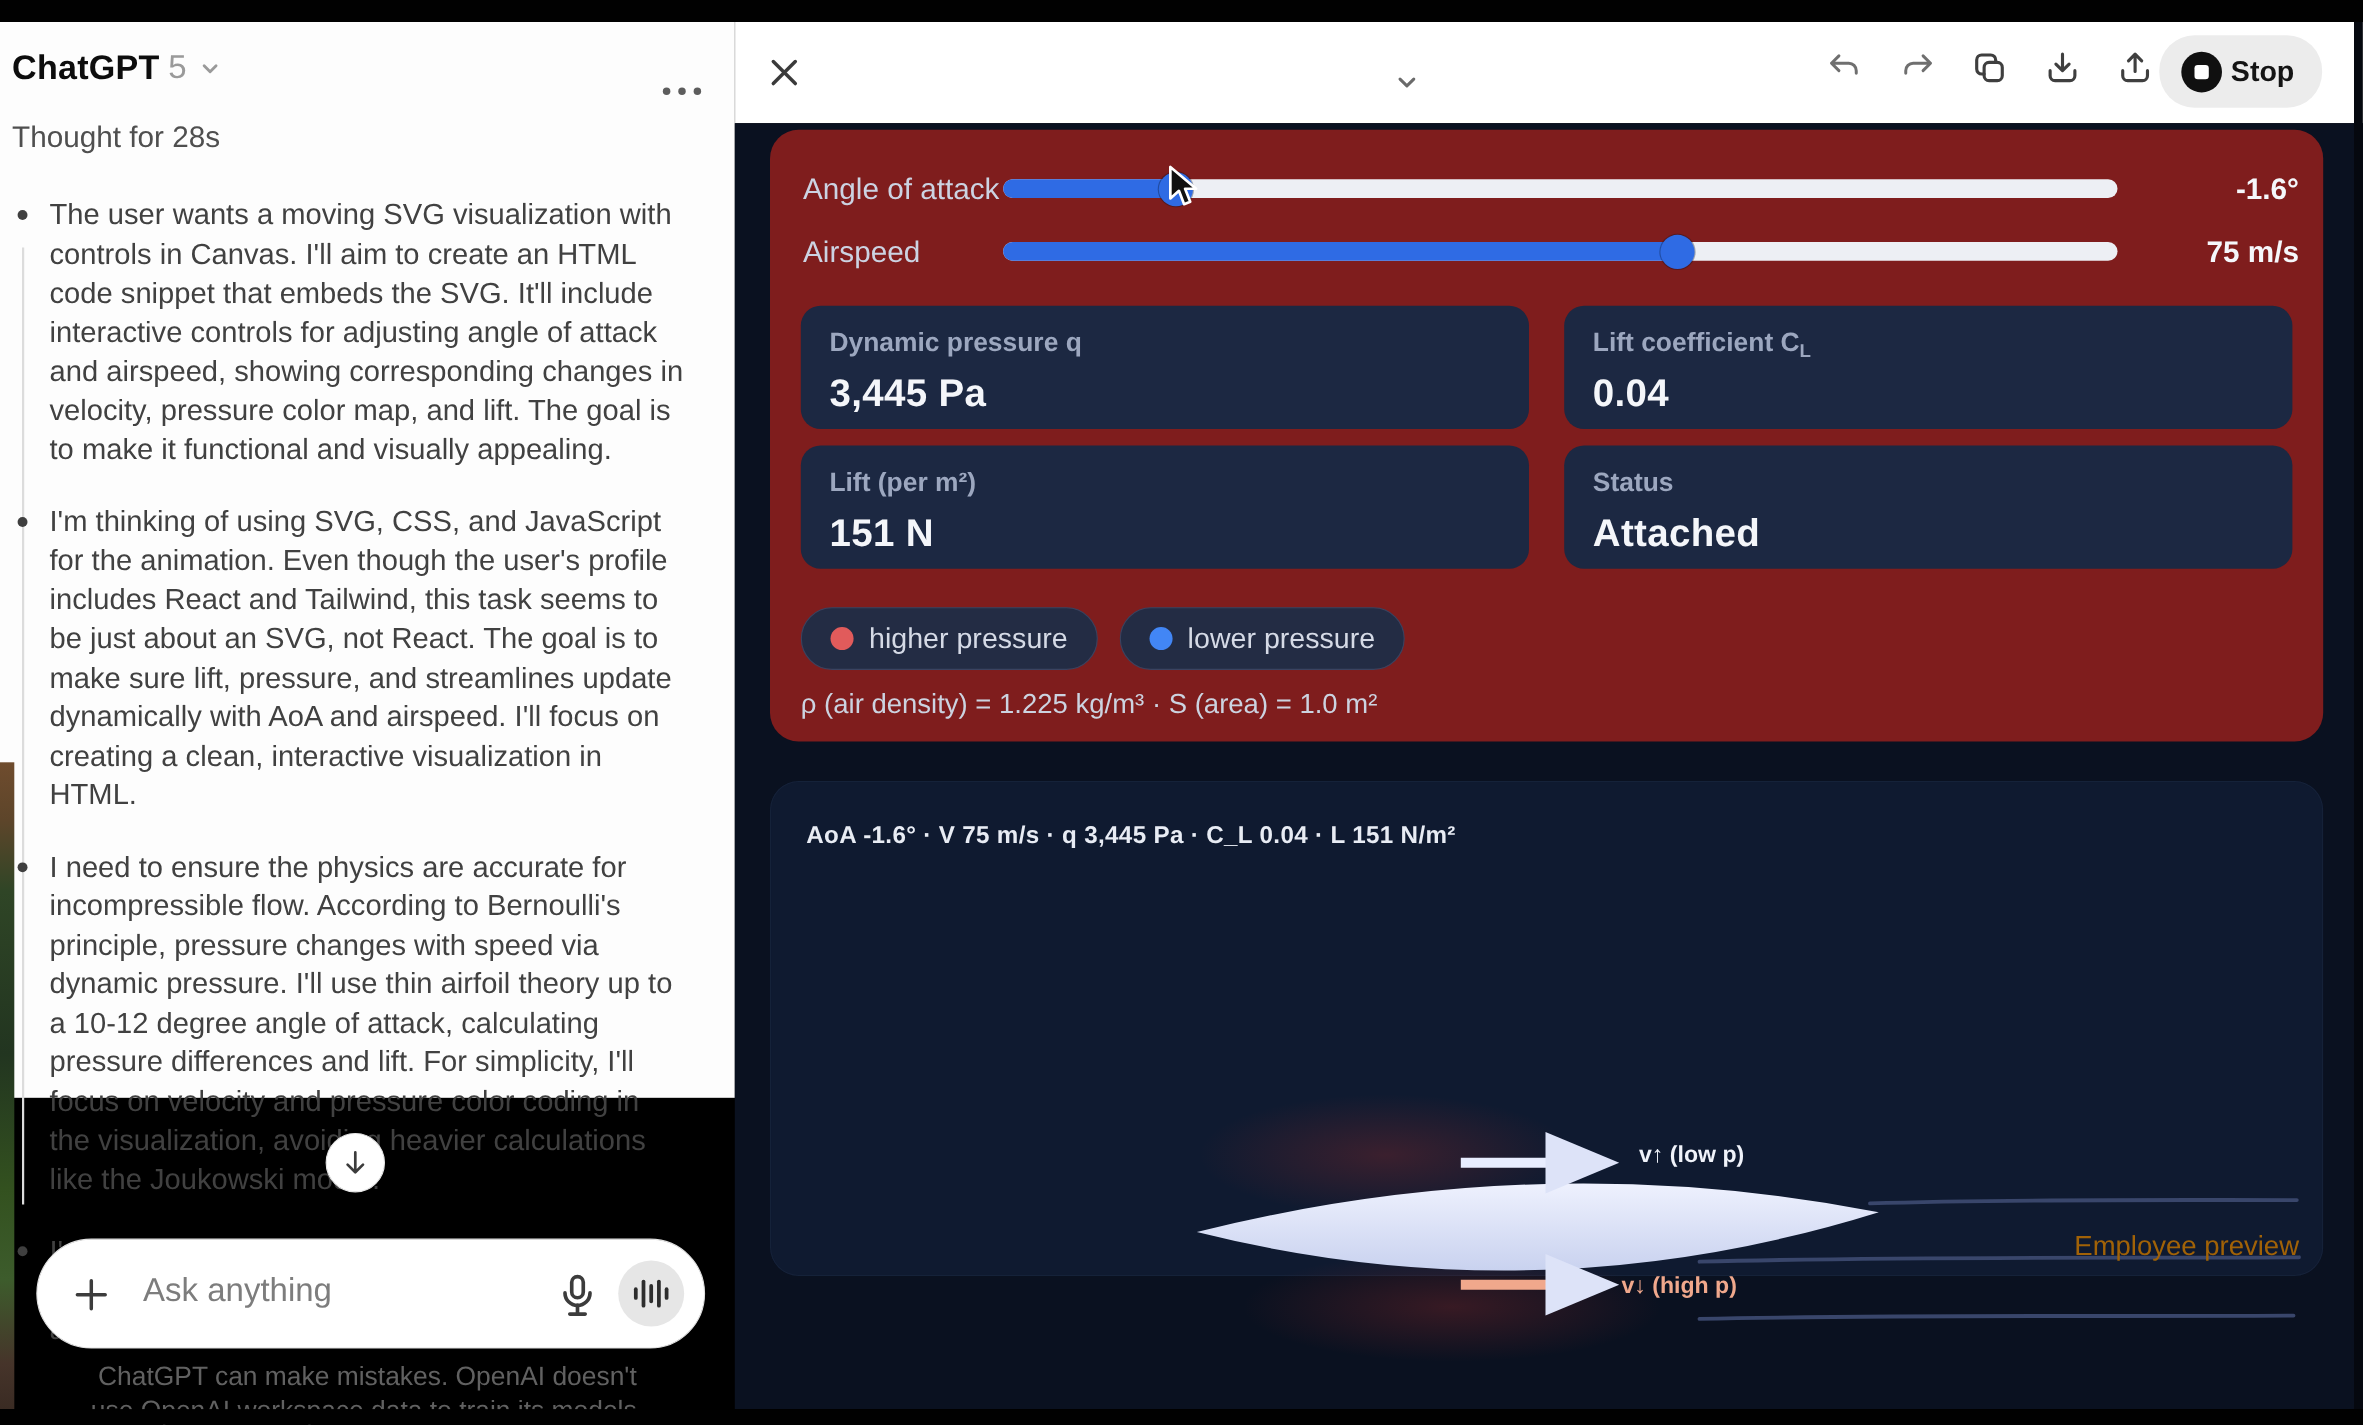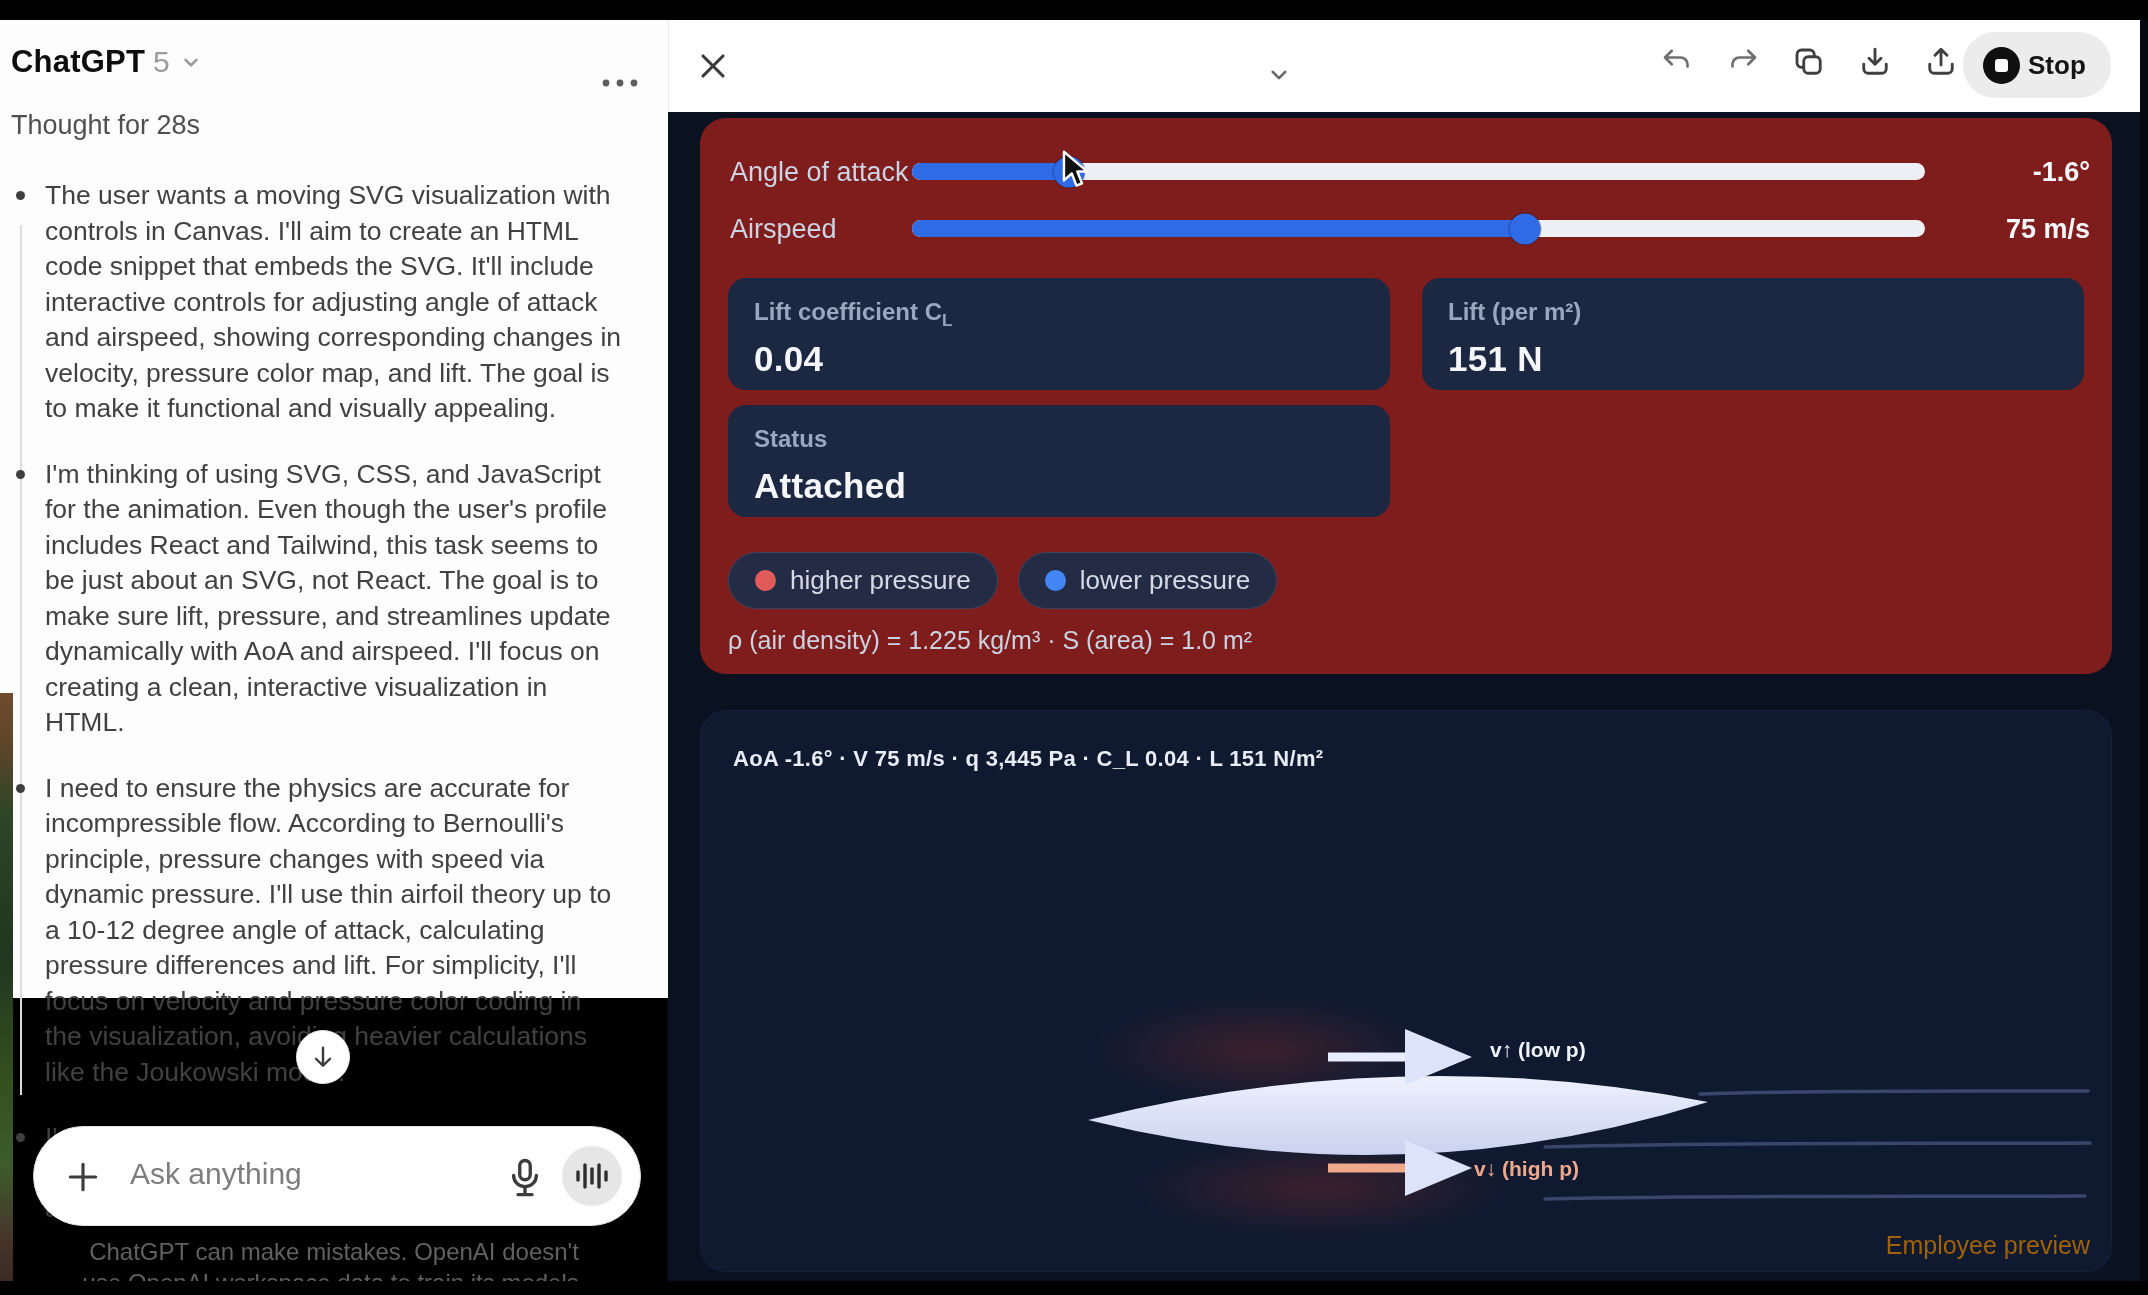--- a/index.html
+++ b/index.html
@@ -41,21 +41,21 @@
   .tb-icon { width:36px; height:36px; }
   .stop-btn { position:absolute; left:1294px; top:12px; width:148px; height:66px; border-radius:32px; background:#ececec; display:flex; align-items:center; gap:8px; padding-left:20px; }
   .stop-circle { width:37px; height:37px; border-radius:50%; background:#101010; display:flex; align-items:center; justify-content:center; }
   .stop-square { width:13px; height:13px; border-radius:3px; background:#fff; }
   .stop-label { font-size:26px; font-weight:600; color:#141414; }
 
   
   #canvas { left:668px; top:112px; width:1480px; height:1169px; background:#0a1120; }
   .panel { position:absolute; border-radius:26px; }
   #controls-panel { left:32px; top:6px; width:1412px; height:556px; background:#7f1d1d;text-decoration:underline; }
-  #viz-panel { left:32px; top:598px; width:1412px; height:562px; background:#0f1a30; box-shadow:inset 0 0 0 1px rgba(120,140,190,.07); }
+  #viz-panel { left:32px; top:598px; width:1412px; height:450px; background:#0f1a30; box-shadow:inset 0 0 0 1px rgba(120,140,190,.07); }
 
   .slider-row { position:absolute; left:0; width:100%; height:34px; }
   .slider-label { position:absolute; left:30px; top:2px; font-size:27px; color:#ccd3e2; }
   .slider-track { position:absolute; left:212px; top:8px; width:1013px; height:17px; border-radius:9px; background:#edeff4; }
   .slider-fill { position:absolute; left:0; top:0; height:100%; border-radius:9px 0 0 9px; background:#2f6be4; }
   .slider-thumb { position:absolute; top:50%; width:31px; height:31px; border-radius:50%; background:#2f6be4; transform:translate(-50%,-50%); box-shadow:0 0 0 1px rgba(10,20,40,.35); }
   .slider-value { position:absolute; right:22px; top:2px; font-size:27px; font-weight:700; color:#f5f7fb; text-align:right; }
 
   .cards { position:absolute; left:28px; top:160px; width:1356px; display:grid; grid-template-columns:1fr 1fr; gap:15px 32px; }
   .card { height:112px; border-radius:18px; background:#1c2842; padding:20px 26px; }
@@ -214,20 +214,24 @@
     <div class="slider-row" style="top:94px;">
       <span class="slider-label">Airspeed</span>
       <div class="slider-track">
         <div class="slider-fill" style="width: 60.5%;"></div>
         <div class="slider-thumb" style="left: 60.5%;"></div>
       </div>
       <span class="slider-value">75 m/s</span>
     </div>
 
     <div class="cards">
+      <div class="card">
+        <div class="card-label"><span>Dynamic pressure q</span><sub></sub></div>
+        <div class="card-value">3,445 Pa</div>
+      </div>
       <div class="card">
         <div class="card-label"><span>Lift coefficient C</span><sub>L</sub></div>
         <div class="card-value">0.04</div>
       </div>
       <div class="card">
         <div class="card-label"><span>Lift (per m²)</span><sub></sub></div>
         <div class="card-value">151 N</div>
       </div>
       <div class="card">
         <div class="card-label"><span>Status</span><sub></sub></div>

